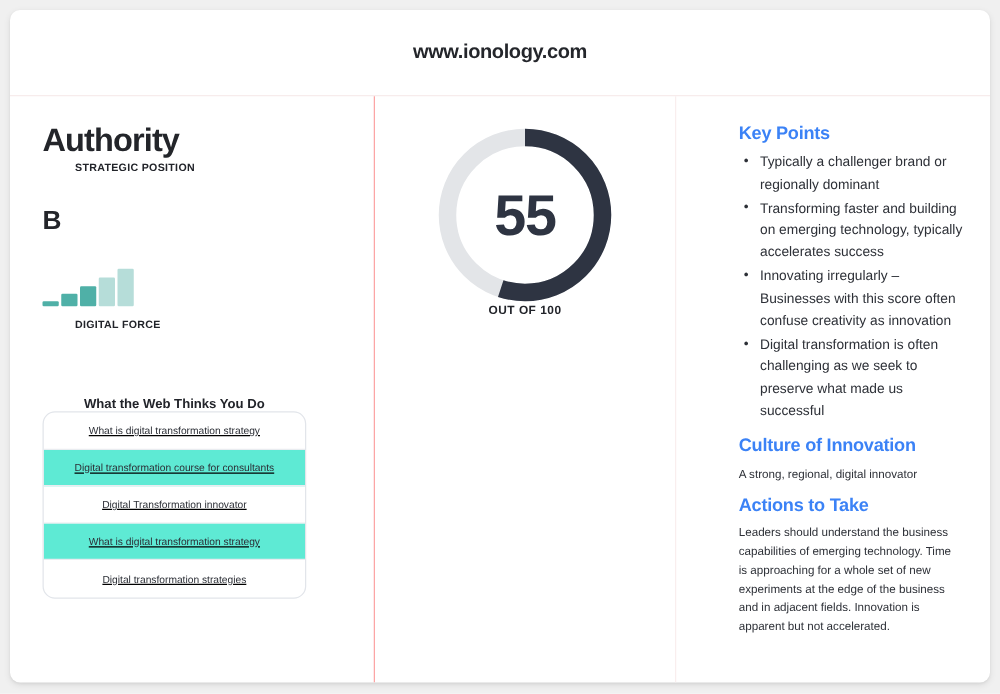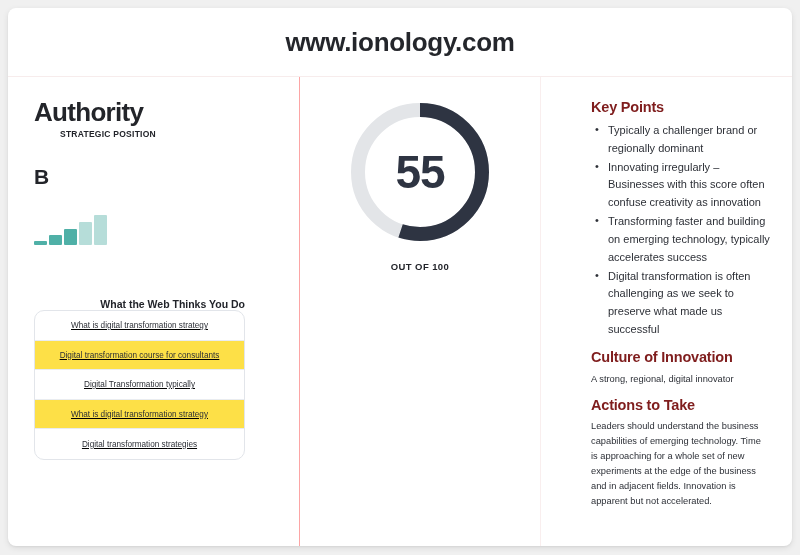--- a/index.html
+++ b/index.html
@@ -26,21 +26,21 @@
 
   
   .header {
     height: 69px;
     display: flex;
     align-items: center;
     justify-content: center;
     border-bottom: 1px solid #f7ecec;
   }
   .header-title {
-    font-size: 26px;
+    font-size: 16px;
     font-weight: bold;
     color: #24262b;
     letter-spacing: -0.3px;
   }
 
   
   .body {
     display: flex;
     height: 469px;
     gap: 28px;
@@ -75,21 +75,21 @@
   .bars {
     display: flex;
     align-items: flex-end;
     gap: 2px;
     height: 30px;
     margin-top: 28px;
   }
   .bar { width: 13px; border-radius: 1px; }
 
   .web-thinks-title {
-    text-align: right;
+    text-align: center;
     font-size: 10.5px;
     font-weight: bold;
     color: #22242a;
     margin-top: 53px;
   }
   .web-list {
     border: 1px solid #e2e5ea;
     border-radius: 10px;
     overflow: hidden;
     text-decoration: underline;
@@ -97,21 +97,21 @@
   .web-row {
     height: 29.5px;
     display: flex;
     align-items: center;
     justify-content: center;
     font-size: 8.2px;
     color: #2c2f36;
     border-bottom: 1px solid #e9ecf0;
   }
   .web-row:last-child { border-bottom: none; }
-  .web-row.alt { background: #fde047; }
+  .web-row.alt { background: #5eead4; }
 
   
   .gauge-wrap {
     display: flex;
     flex-direction: column;
     align-items: center;
     padding-top: 6px;
   }
   .gauge { position: relative; width: 142px; height: 142px; }
   .gauge svg { display: block; transform: rotate(-90deg); }
@@ -120,32 +120,31 @@
     inset: 0;
     display: flex;
     align-items: center;
     justify-content: center;
     font-size: 46px;
     font-weight: bold;
     color: #2e3442;
     letter-spacing: -1px;
   }
   .gauge-caption {
-    margin-top: 18px;
     font-size: 9.5px;
     font-weight: bold;
     color: #22242a;
     letter-spacing: 0.4px;
   }
 
   
   .sec-title {
     font-size: 14.5px;
     font-weight: bold;
-    color: #7f1d1d;
+    color: #3b82f6;
     letter-spacing: -0.2px;
   }
   .kp-list { list-style: none; margin-top: 7px; }
   .kp-item {
     position: relative;
     padding-left: 17px;
     font-size: 11px;
     line-height: 1.62;
     color: #2d3037;
     margin-bottom: 1px;
@@ -190,26 +189,27 @@
 
       <div class="rating-letter">B</div>
 
       <div class="bars" id="digital-force-bars">
           <div class="bar" style="height: 13%; background: rgb(79, 176, 167);"></div>
           <div class="bar" style="height: 33%; background: rgb(79, 176, 167);"></div>
           <div class="bar" style="height: 53%; background: rgb(79, 176, 167);"></div>
           <div class="bar" style="height: 78%; background: rgb(182, 221, 217);"></div>
           <div class="bar" style="height: 100%; background: rgb(182, 221, 217);"></div>
         </div>
+      <div class="sub-label" style="margin-top:9px">DIGITAL FORCE</div>
 
       <div class="web-thinks-title">What the Web Thinks You Do</div>
       <div class="web-list" id="web-list">
           <div class="web-row">What is digital transformation strategy</div>
           <div class="web-row alt">Digital transformation course for consultants</div>
-          <div class="web-row">Digital Transformation typically</div>
+          <div class="web-row">Digital Transformation innovator</div>
           <div class="web-row alt">What is digital transformation strategy</div>
           <div class="web-row">Digital transformation strategies</div>
         </div>
     </div>
 
     <div class="col-mid">
       <div class="gauge-wrap">
         <div class="gauge">
           <svg width="142" height="142" viewBox="0 0 142 142">
             <circle cx="71" cy="71" r="62" fill="none" stroke="#e3e5e8" stroke-width="14"></circle>
@@ -218,22 +218,22 @@
           <div class="gauge-value">55</div>
         </div>
         <div class="gauge-caption">OUT OF 100</div>
       </div>
     </div>
 
     <div class="col-right">
       <div class="sec-title">Key Points</div>
       <ul class="kp-list" id="key-points-list">
           <li class="kp-item">Typically a challenger brand or regionally dominant</li>
+          <li class="kp-item">Transforming faster and building on emerging technology, typically accelerates success</li>
           <li class="kp-item">Innovating irregularly – Businesses with this score often confuse creativity as innovation</li>
-          <li class="kp-item">Transforming faster and building on emerging technology, typically accelerates success</li>
           <li class="kp-item">Digital transformation is often challenging as we seek to preserve what made us successful</li>
         </ul>
 
       <div class="sec-block">
         <div class="sec-title">Culture of Innovation</div>
         <div class="para" style="margin-top:7px">A strong, regional, digital innovator</div>
       </div>
 
       <div class="sec-block">
         <div class="sec-title">Actions to Take</div>

